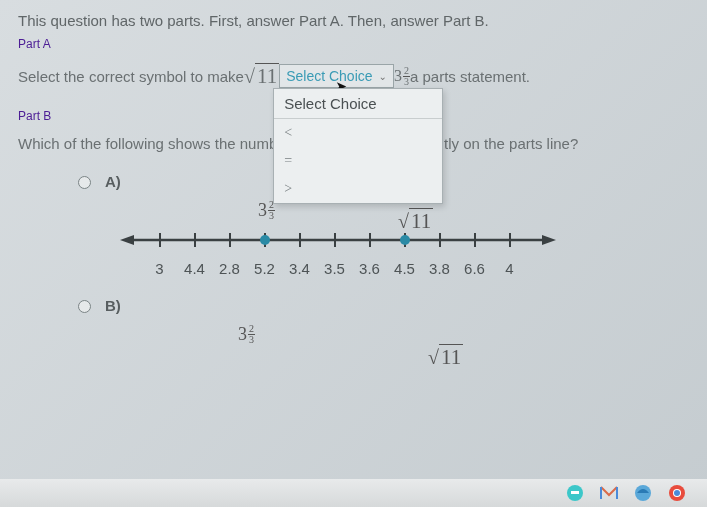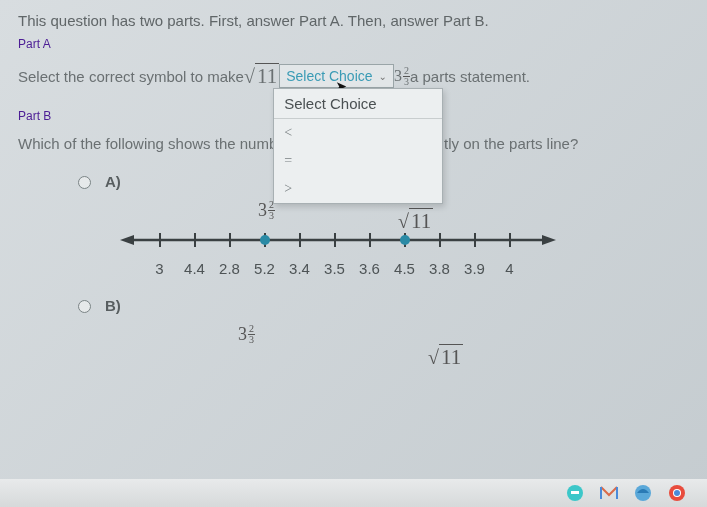--- a/index.html
+++ b/index.html
@@ -182,21 +182,21 @@
       <div class="ticklabels">
         <span>3</span>
         <span>4.4</span>
         <span>2.8</span>
         <span>5.2</span>
         <span>3.4</span>
         <span>3.5</span>
         <span>3.6</span>
         <span>4.5</span>
         <span>3.8</span>
-        <span>3.9</span>
+        <span>6.6</span>
         <span>4</span>
       </div>
     </div>
 
     <div class="choice-row" style="margin-top:4px">
       <div class="radio"></div>
       <div class="choice-label">B)</div>
     </div>
     <div class="choice-b-area">
       <span class="mixed lbl1">

